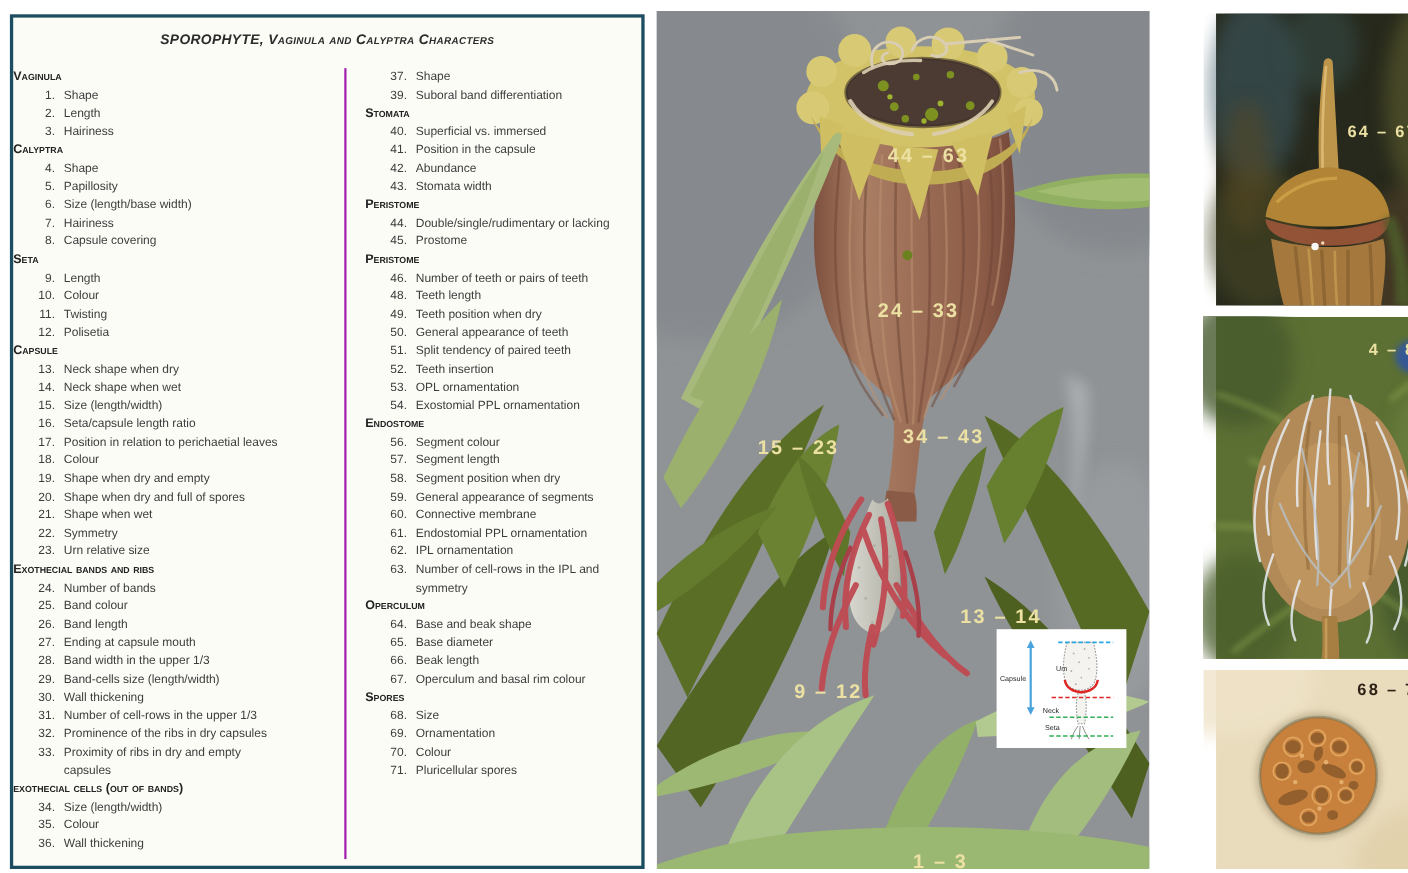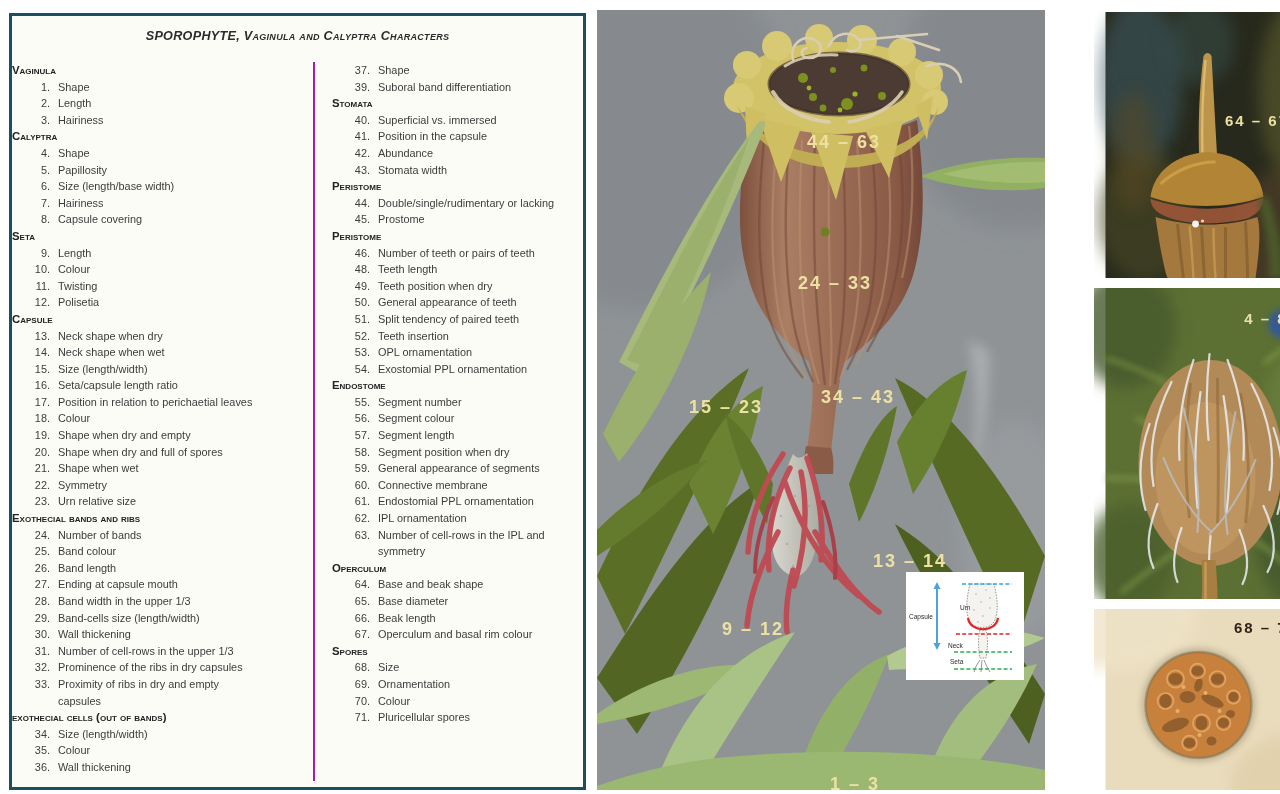--- a/index.html
+++ b/index.html
@@ -281,24 +281,20 @@
         <div class="item">
           <span class="num">53.</span>
           <span class="txt">OPL ornamentation</span>
         </div>
         <div class="item">
           <span class="num">54.</span>
           <span class="txt">Exostomial PPL ornamentation</span>
         </div>
         <div class="sec-header">Endostome</div>
         <div class="item">
-          <span class="num">55.</span>
-          <span class="txt">Segment number</span>
-        </div>
-        <div class="item">
           <span class="num">56.</span>
           <span class="txt">Segment colour</span>
         </div>
         <div class="item">
           <span class="num">57.</span>
           <span class="txt">Segment length</span>
         </div>
         <div class="item">
           <span class="num">58.</span>
           <span class="txt">Segment position when dry</span>

